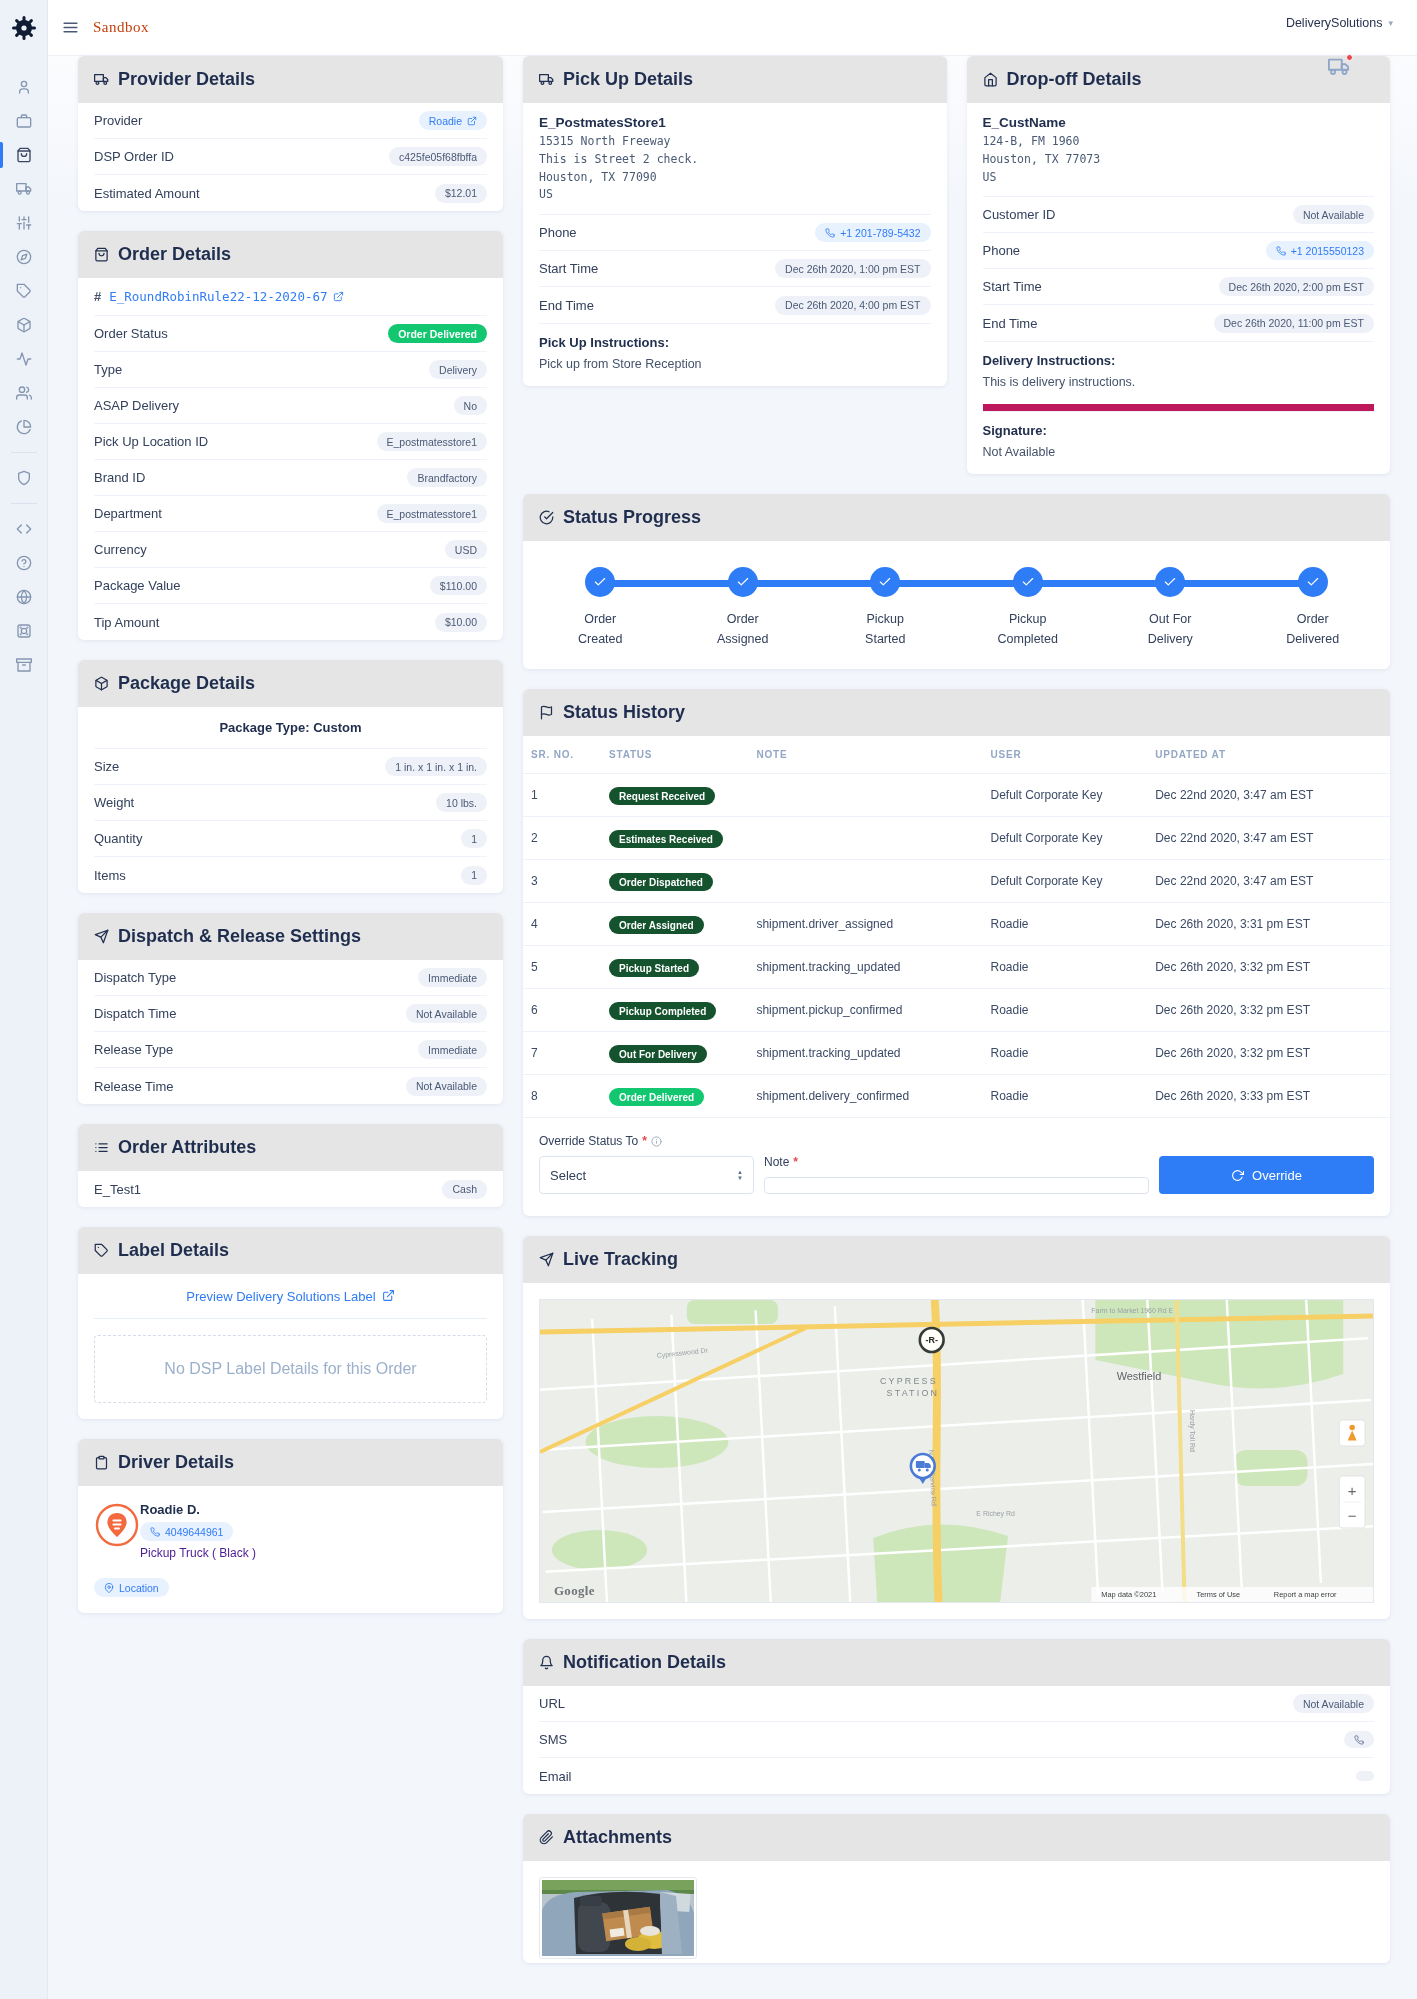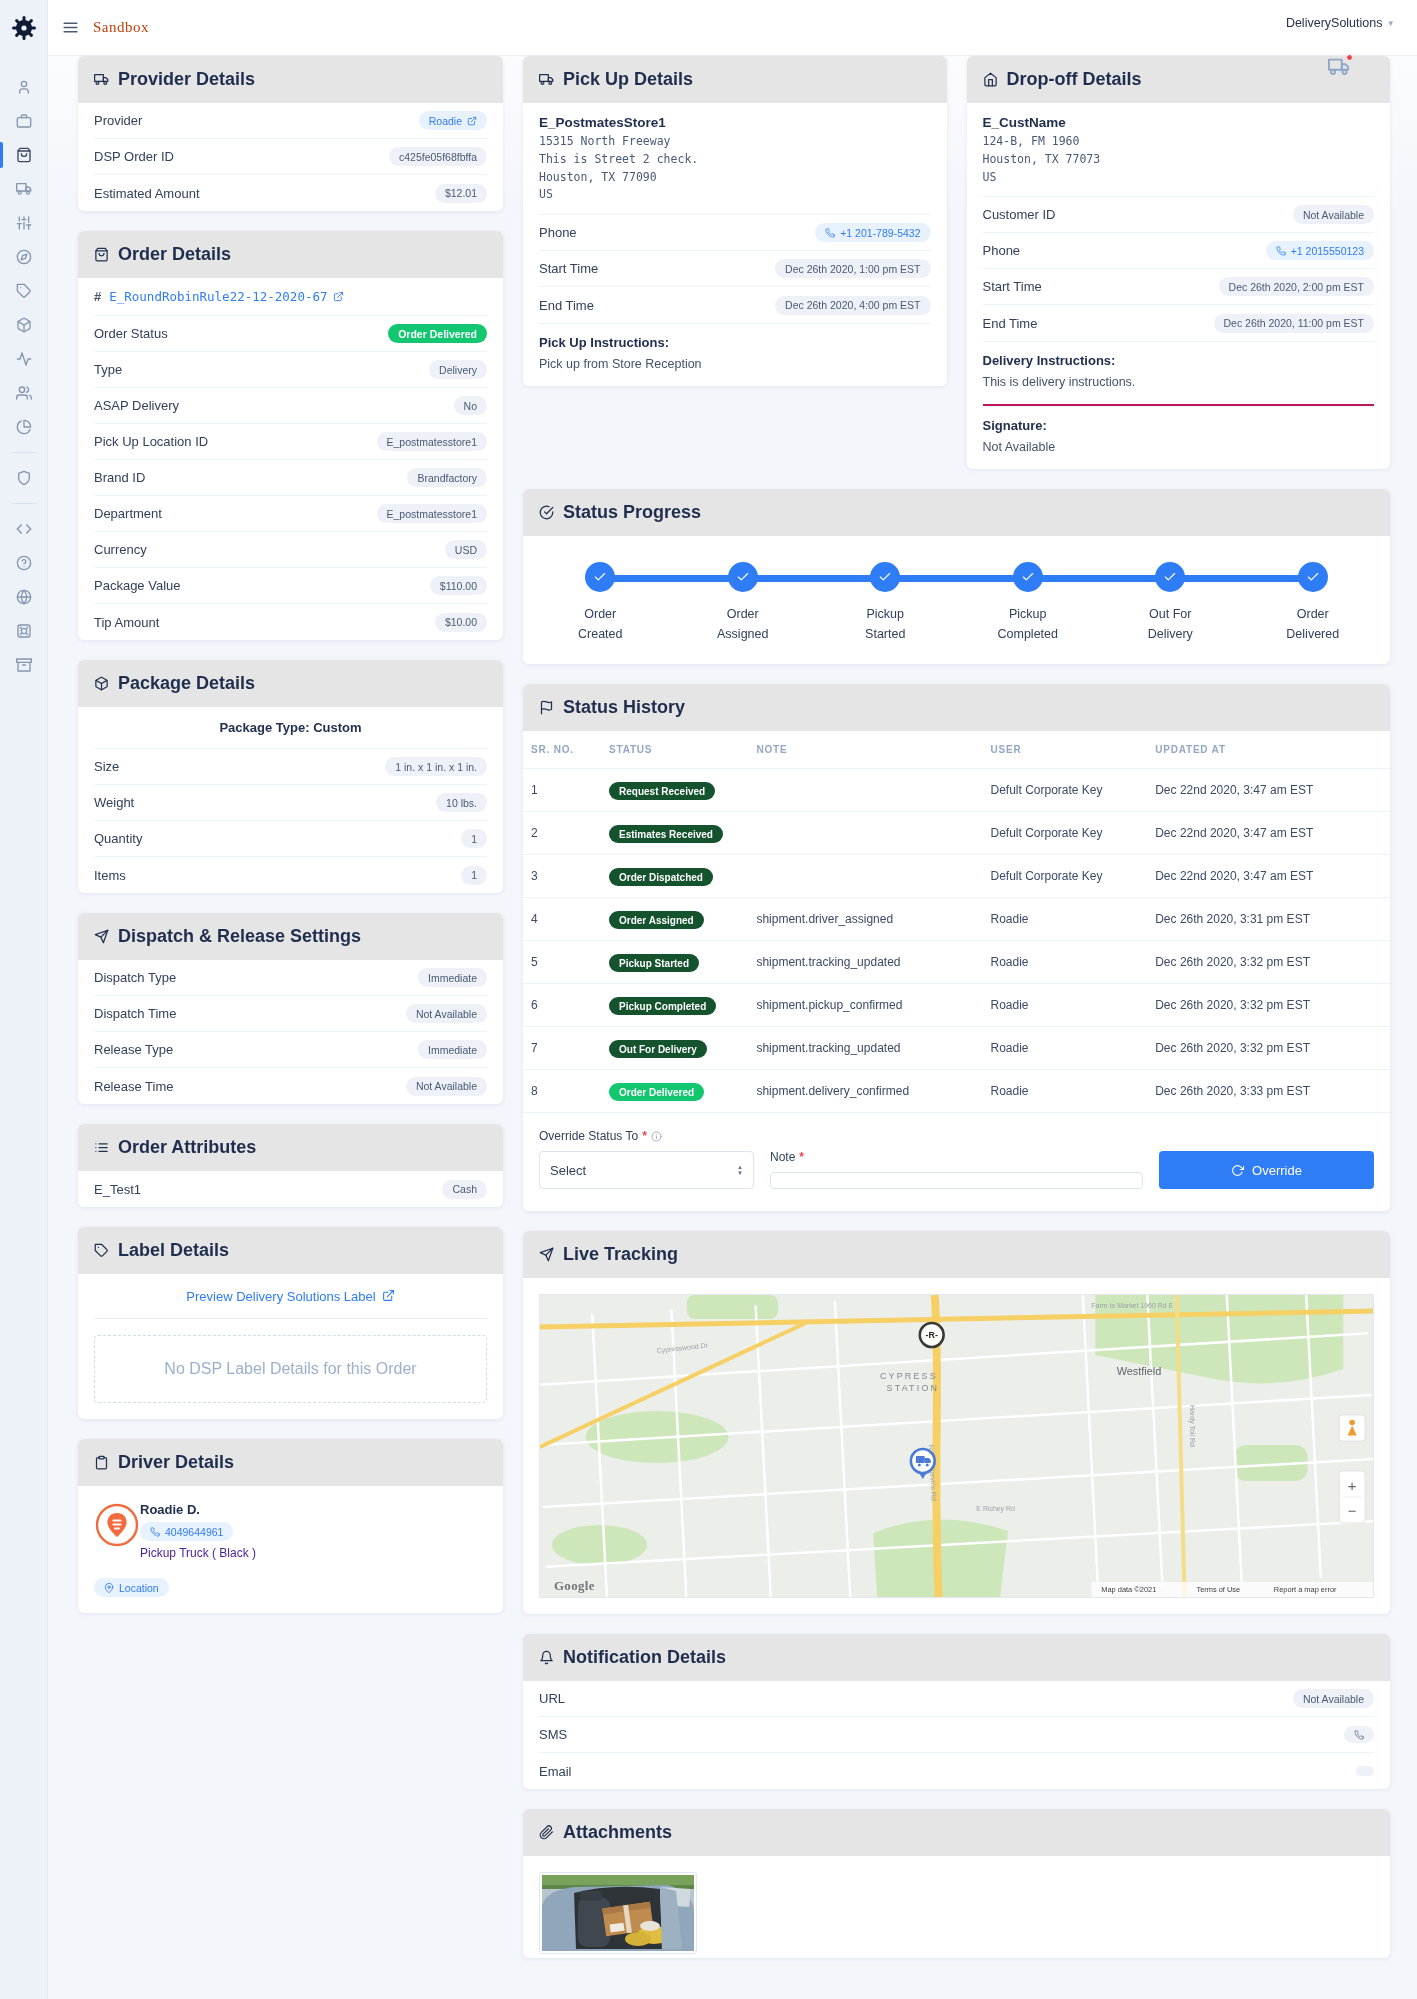--- a/index.html
+++ b/index.html
@@ -90,21 +90,21 @@
   .pcircle { width:30px; height:30px; border-radius:50%; background:#2e7cf6; display:inline-flex; align-items:center; justify-content:center; color:#fff; position:relative; z-index:2; }
   .pcircle .ic { font-size:14px; }
   .plabel { margin-top:13px; font-size:12.5px; color:#33415c; line-height:1.55; }
 
   
   table.hist { width:100%; border-collapse:collapse; }
   table.hist th { text-align:left; font-size:10px; letter-spacing:.8px; color:#93a7c4; font-weight:700; padding:13px 8px; border-bottom:1px solid #eef2fa; }
   table.hist td { font-size:12px; color:#3b4a66; padding:14px 8px; border-bottom:1px solid #eef2fa; }
   .spill { background:#14532d; color:#fff; font-size:10px; font-weight:700; padding:3.5px 10px; border-radius:10px; white-space:nowrap; }
   .spill.green { background:#12c770; }
-  .override { display:flex; gap:16px; padding:16px 16px 22px; align-items:flex-end; }
+  .override { display:flex; gap:10px; padding:16px 16px 22px; align-items:flex-end; }
   .ov-field { display:flex; flex-direction:column; gap:8px; }
   .ov-label { font-size:12px; color:#33415c; display:flex; align-items:center; gap:4px; }
   .req { color:#e5484d; font-weight:700; }
   .ov-label .ic { font-size:11px; color:#9aa7ba; }
   .selectbox { width:215px; height:38px; border:1px solid #dde4ef; border-radius:4px; display:flex; align-items:center; justify-content:space-between; padding:0 10px; font-size:13px; color:#33415c; cursor:pointer; background:#fff; }
   .updn { display:flex; flex-direction:column; font-size:6px; color:#5b6e8c; line-height:1.1; }
   .note-input { flex:1; height:38px; border:1px solid #dde4ef; border-radius:4px; font-size:13px; padding:0 10px; color:#33415c; font-family:inherit; }
   .ov-note { flex:1; }
   .btn-override { width:215px; height:38px; background:#2e7cf6; border:none; border-radius:4px; color:#fff; font-size:13px; display:flex; align-items:center; justify-content:center; gap:8px; cursor:pointer; font-family:inherit; }
 
@@ -749,21 +749,21 @@
                         <span>Dec 26th 2020, 2:00 pm EST</span>
                       </span>
                     </div>
                     <div class="drow">
                       <span class="dlabel">End Time</span>
                       <span class="pill">
                         <span>Dec 26th 2020, 11:00 pm EST</span>
                       </span>
                     </div>
                   </div>
-                <div class="instr" style="border-bottom:2px solid #be185d">
+                <div class="instr" style="border-bottom:7px solid #be185d">
                   <b>Delivery Instructions:</b>
                   <span>This is delivery instructions.</span>
                 </div>
                 <div class="instr">
                   <b>Signature:</b>
                   <span>Not Available</span>
                 </div>
               </div>
             </div>
           </div>

